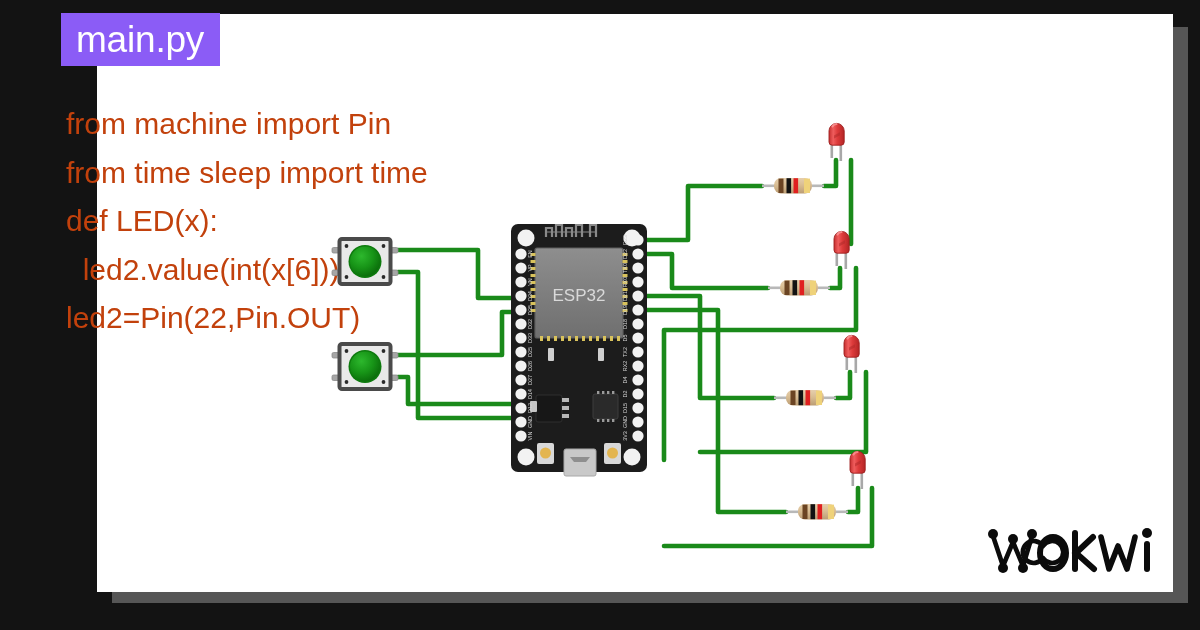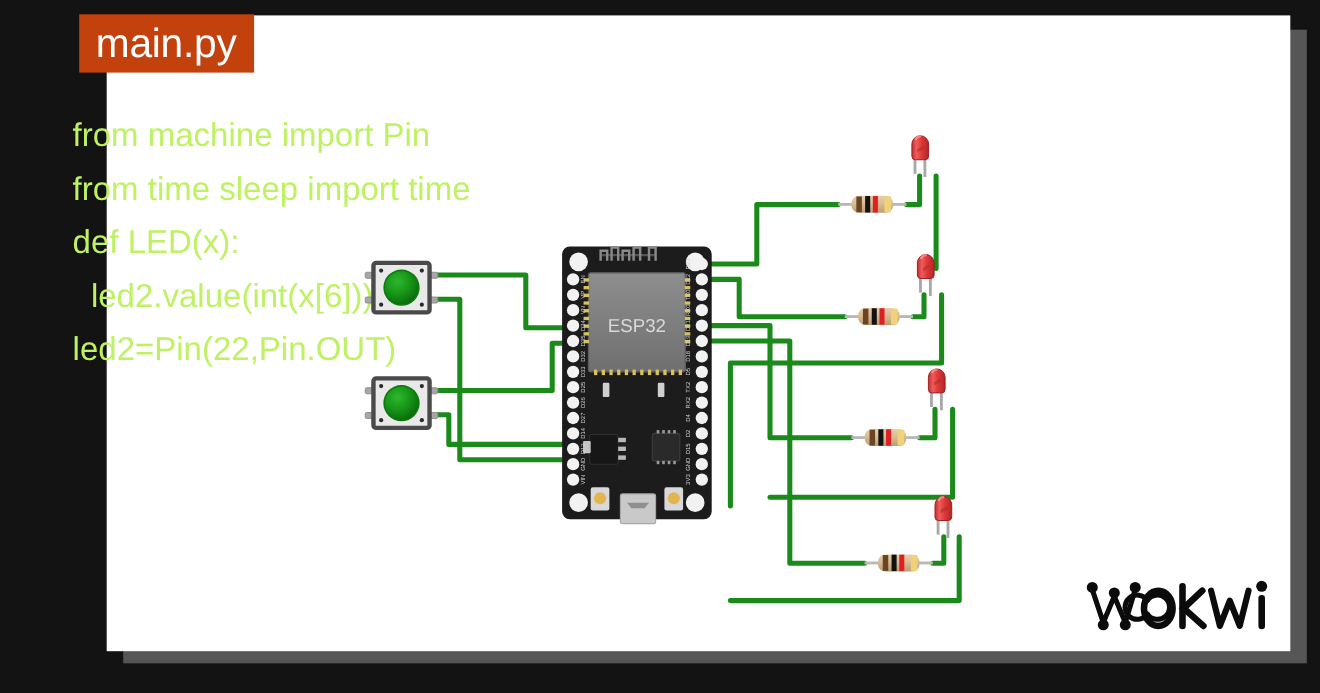--- a/index.html
+++ b/index.html
@@ -34,25 +34,25 @@
     left: 97px;
     top: 14px;
     width: 1076px;
     height: 578px;
     background: #ffffff;
   }
 
   
   .file-tab {
     position: absolute;
-    left: 72px;
+    left: 61px;
     top: 13px;
     height: 53px;
     padding: 0 16px 0 15px;
-    background: #c2410c;
+    background: #8b5cf6;
     display: flex;
     align-items: center;
     z-index: 40;
   }
   .file-tab-label {
     color: #ffffff;
     font-size: 37px;
     line-height: 1;
     letter-spacing: -0.2px;
     white-space: nowrap;
@@ -61,21 +61,21 @@
   
   .code-area {
     position: absolute;
     left: 66px;
     top: 100px;
     width: 470px;
     z-index: 30;
     pointer-events: none;
   }
   .code-line {
-    color: #bef264;
+    color: #c2410c;
     font-size: 30px;
     line-height: 48.5px;
     white-space: pre;
     font-family: "Liberation Sans", sans-serif;
   }
   .code-line.blank { color: transparent; }
 
   
   #circuit {
     position: absolute;

